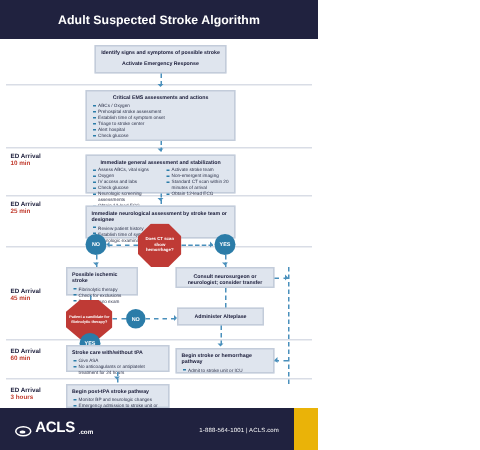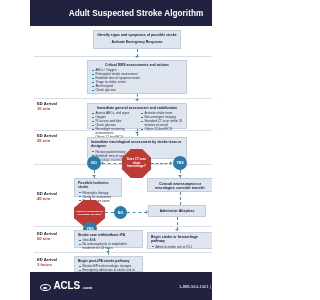--- a/index.html
+++ b/index.html
@@ -6,21 +6,20 @@
   html, body {
     width: 212px; height: 300px;
     background: #ffffff;
     font-family: "Liberation Sans", sans-serif;
     overflow: hidden;
   }
   #page {
     position: relative;
     width: 212px; height: 300px;
     background: #eab308;
-    margin-left: 30px;
   }
 
   
   .header {
     position: absolute; left: 0; top: 0;
     width: 212px; height: 26px;
     background: #20223f;
     display: flex; align-items: center; justify-content: center;
   }
   .header-title {
@@ -144,21 +143,21 @@
     position: absolute;
     width: 0; height: 0;
     border-top: 2.2px solid transparent;
     border-bottom: 2.2px solid transparent;
     border-right: 2.6px solid #4a90bc;
   }
 
   
   .footer {
     position: absolute; left: 0; top: 272px;
-    width: 212px; height: 28px;
+    width: 196px; height: 28px;
     background: #20223f;
     display: flex; align-items: center;
     padding: 0 10px;
   }
   .logo-wrap { display: flex; align-items: flex-end; gap: 2.5px; }
   .logo-mark {
     width: 11px; height: 7px;
     border: 1.3px solid #ffffff;
     border-radius: 50%;
     position: relative;

